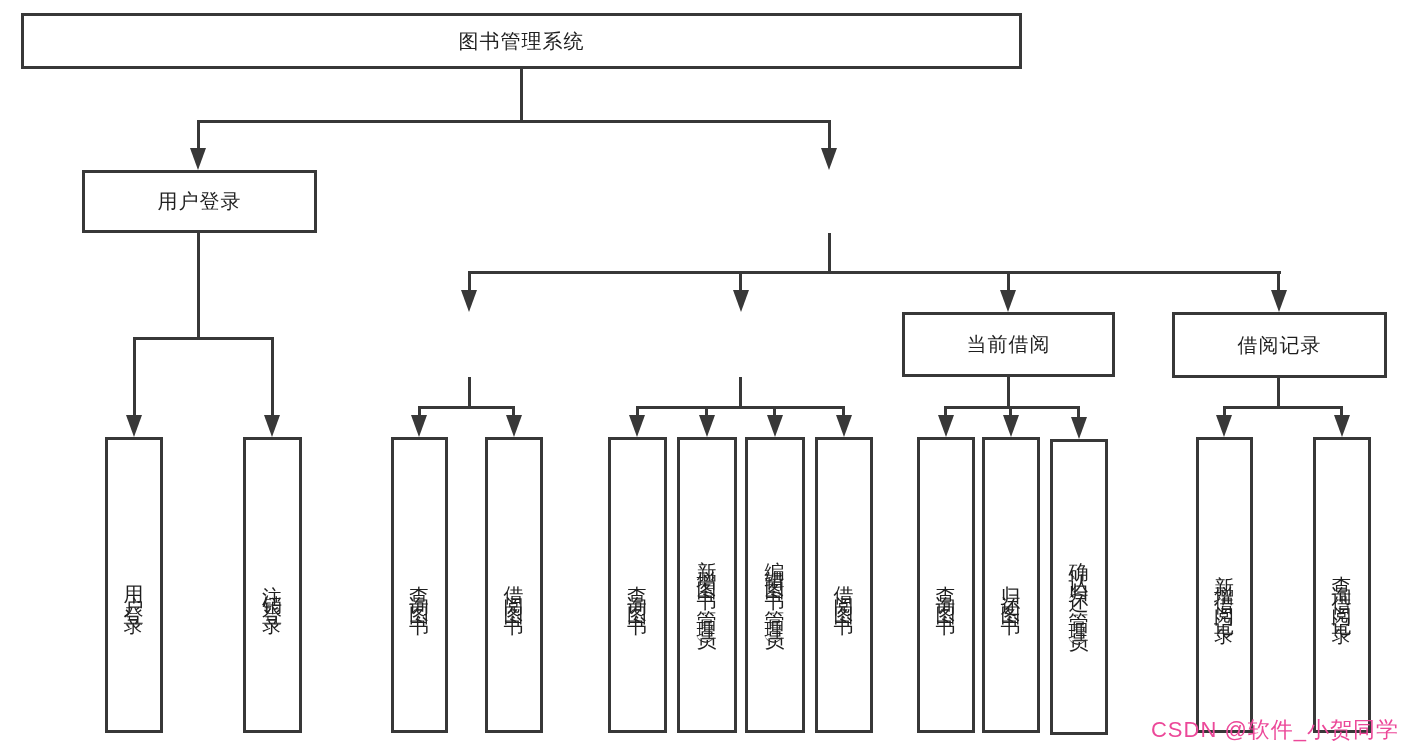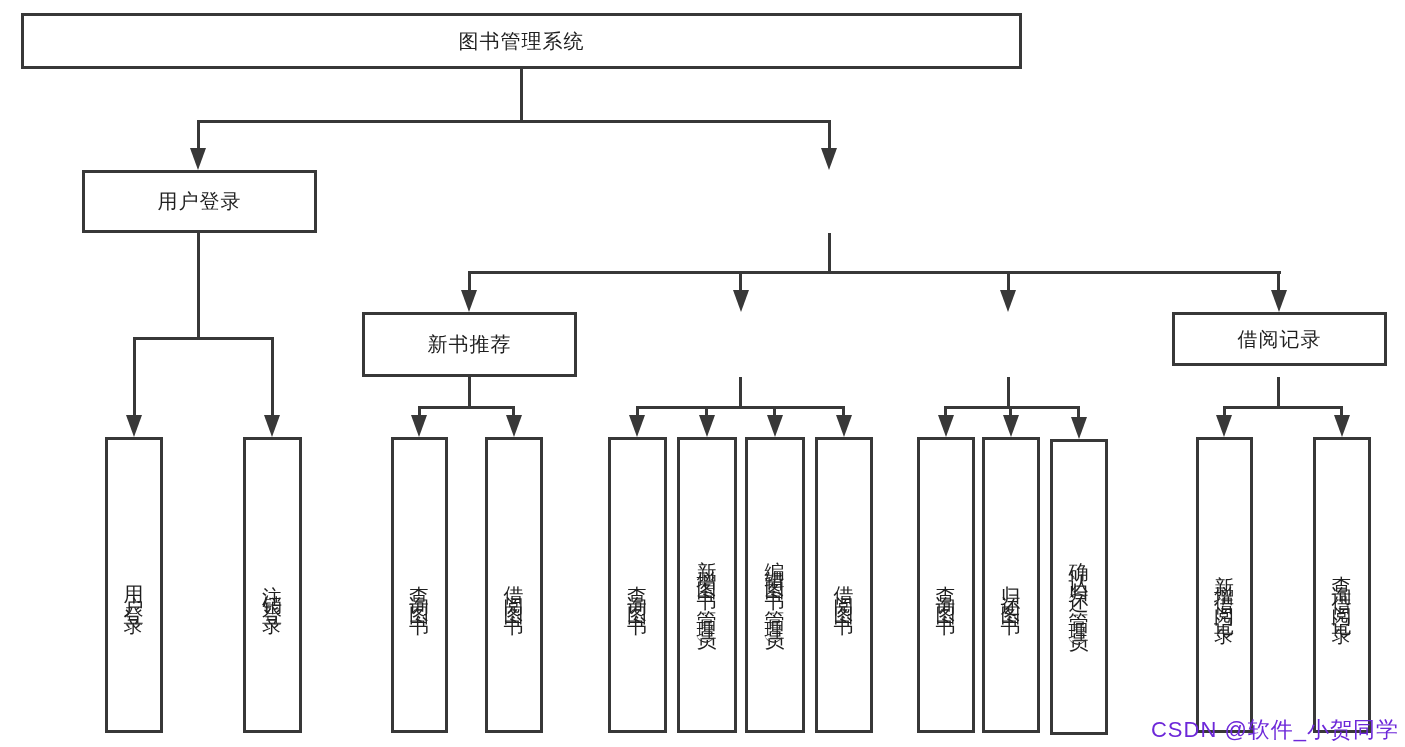--- a/index.html
+++ b/index.html
@@ -20,44 +20,44 @@
   .hline,.vline{position:absolute;background:#383838;z-index:1;}
   .hline{height:3px;}
   .vline{width:3px;}
   .arrow{
     position:absolute;width:0;height:0;z-index:1;
     border-left:8px solid transparent;border-right:8px solid transparent;
     border-top:22px solid #383838;
   }
   .watermark{
     position:absolute;right:6px;bottom:2px;font-size:22px;
-    color:#6d28d9;letter-spacing:1px;z-index:5;
+    color:#ec4899;letter-spacing:1px;z-index:5;
   }
 </style>
 </head>
 <body>
 
 <div id="diagram">
 
   <div class="node" style="left:21px;top:13px;width:1001px;height:56px;">
     <span>图书管理系统</span>
   </div>
 
   <div class="node" style="left:82px;top:170px;width:235px;height:63px;">
     <span>用户登录</span>
   </div>
 
 
-  <div class="node" style="left:362px;top:312px;width:215px;height:65px;">
-    <span>新书推荐</span>
+
+
+  <div class="node" style="left:902px;top:312px;width:213px;height:65px;">
+    <span>当前借阅</span>
   </div>
 
-
-
-  <div class="node" style="left:1172px;top:312px;width:215px;height:54px;">
+  <div class="node" style="left:1172px;top:312px;width:215px;height:66px;">
     <span>借阅记录</span>
   </div>
 
   <div class="node leaf" style="left:105px;top:437px;width:58px;height:296px;">
     <span class="vtext">用户登录</span>
   </div>
   <div class="node leaf" style="left:243px;top:437px;width:59px;height:296px;">
     <span class="vtext">注销登录</span>
   </div>
 

